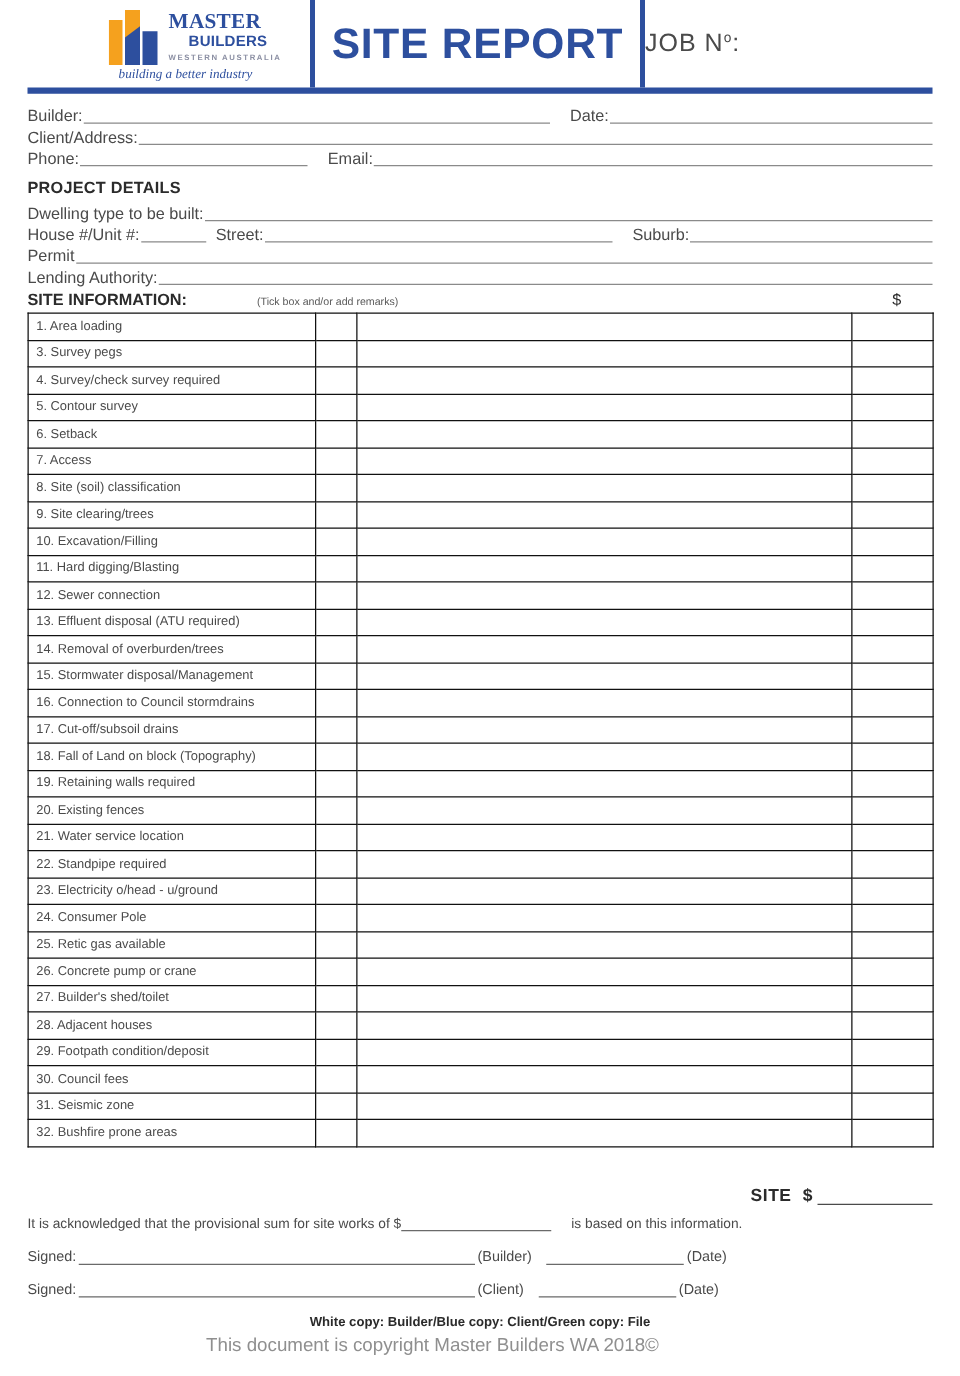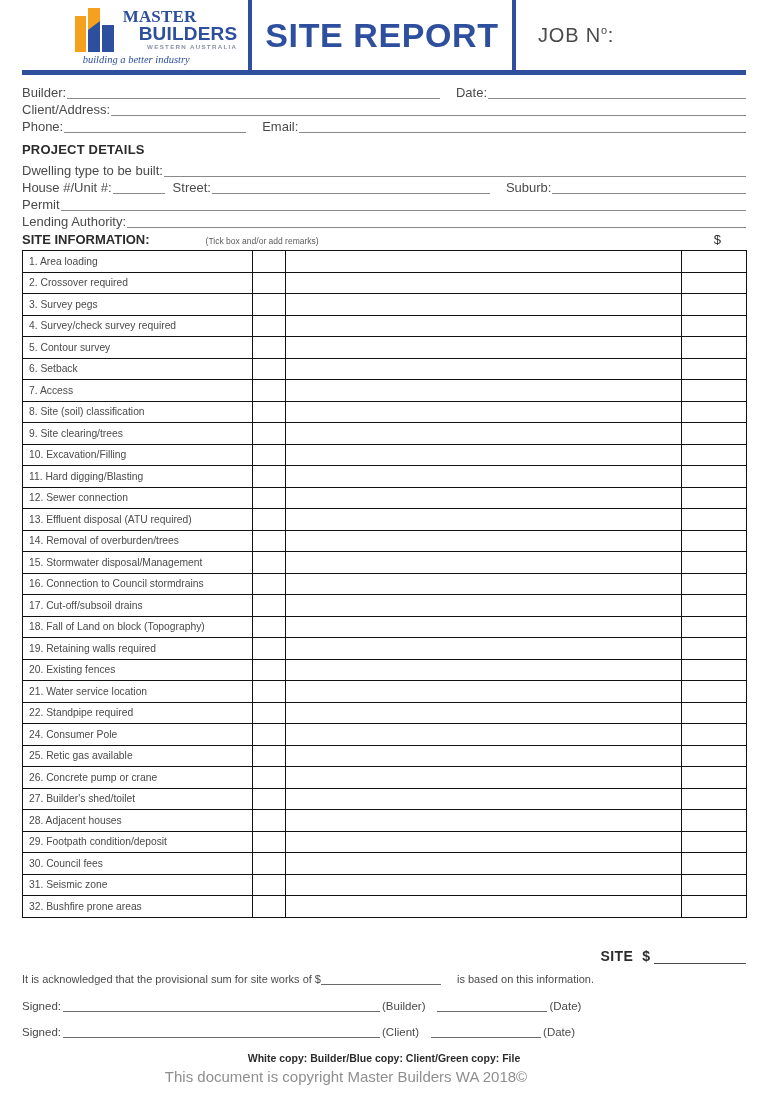--- a/index.html
+++ b/index.html
@@ -24,21 +24,21 @@
   .logo-wrap { display: flex; align-items: flex-start; gap: 6px; }
   .logo-mark { width: 42px; height: 46px; position: relative; flex: none; margin-top: 2px; }
   .logo-text { padding-top: 3px; }
   .logo-master {
     font-family: Liberation Serif, serif;
     font-weight: bold; font-size: 17px; letter-spacing: .2px;
     color: #2d4f9e; line-height: 16px;
   }
   .logo-builders {
     font-family: "Liberation Sans", sans-serif;
-    font-weight: bold; font-size: 19px; letter-spacing: .2px;
+    font-weight: bold; font-size: 12px; letter-spacing: .2px;
     color: #2d4f9e; line-height: 17px; margin-left: 16px;
   }
   .logo-wa {
     font-family: "Liberation Sans", sans-serif;
     font-size: 6.2px; letter-spacing: 1.3px; color: #8b8fa3;
     line-height: 9px; text-align: right; font-weight: bold;
   }
   .logo-tag {
     font-family: "Liberation Serif", serif;
     font-style: italic; font-size: 10.5px; color: #2d4f9e;
@@ -46,21 +46,21 @@
   }
   .hdr-divider { width: 4px; background: #2d4f9e; }
   .hdr-title {
     flex: 1; display: flex; align-items: center; justify-content: center;
   }
   .hdr-title span {
     font-family: "Liberation Sans", sans-serif;
     font-weight: bold; font-size: 34px; letter-spacing: .6px; color: #2d4f9e;
   }
   .hdr-job {
-    width: 230px; display: flex; align-items: center; padding-left: 22px;
+    width: 230px; display: flex; align-items: center; 
   }
   .hdr-job span {
     font-size: 20px; color: #4a4a4a; letter-spacing: .8px;
   }
   .hdr-job sup { font-size: 11px; vertical-align: super; }
   .blue-band {
     position: absolute; left: 22px; top: 70px; width: 724px; height: 5px;
     background: #2d4f9e;
   }
 
@@ -254,26 +254,20 @@
         <col class="c-amt">
     </colgroup>
     <tbody id="site-tbody">
         <tr>
           <td>1. Area loading</td>
           <td></td>
           <td></td>
           <td></td>
         </tr>
         <tr>
-          <td>2. Crossover required</td>
-          <td></td>
-          <td></td>
-          <td></td>
-        </tr>
-        <tr>
           <td>3. Survey pegs</td>
           <td></td>
           <td></td>
           <td></td>
         </tr>
         <tr>
           <td>4. Survey/check survey required</td>
           <td></td>
           <td></td>
           <td></td>
@@ -375,20 +369,26 @@
           <td></td>
         </tr>
         <tr>
           <td>21. Water service location</td>
           <td></td>
           <td></td>
           <td></td>
         </tr>
         <tr>
           <td>22. Standpipe required</td>
+          <td></td>
+          <td></td>
+          <td></td>
+        </tr>
+        <tr>
+          <td>23. Electricity o/head - u/ground</td>
           <td></td>
           <td></td>
           <td></td>
         </tr>
         <tr>
           <td>24. Consumer Pole</td>
           <td></td>
           <td></td>
           <td></td>
         </tr>

